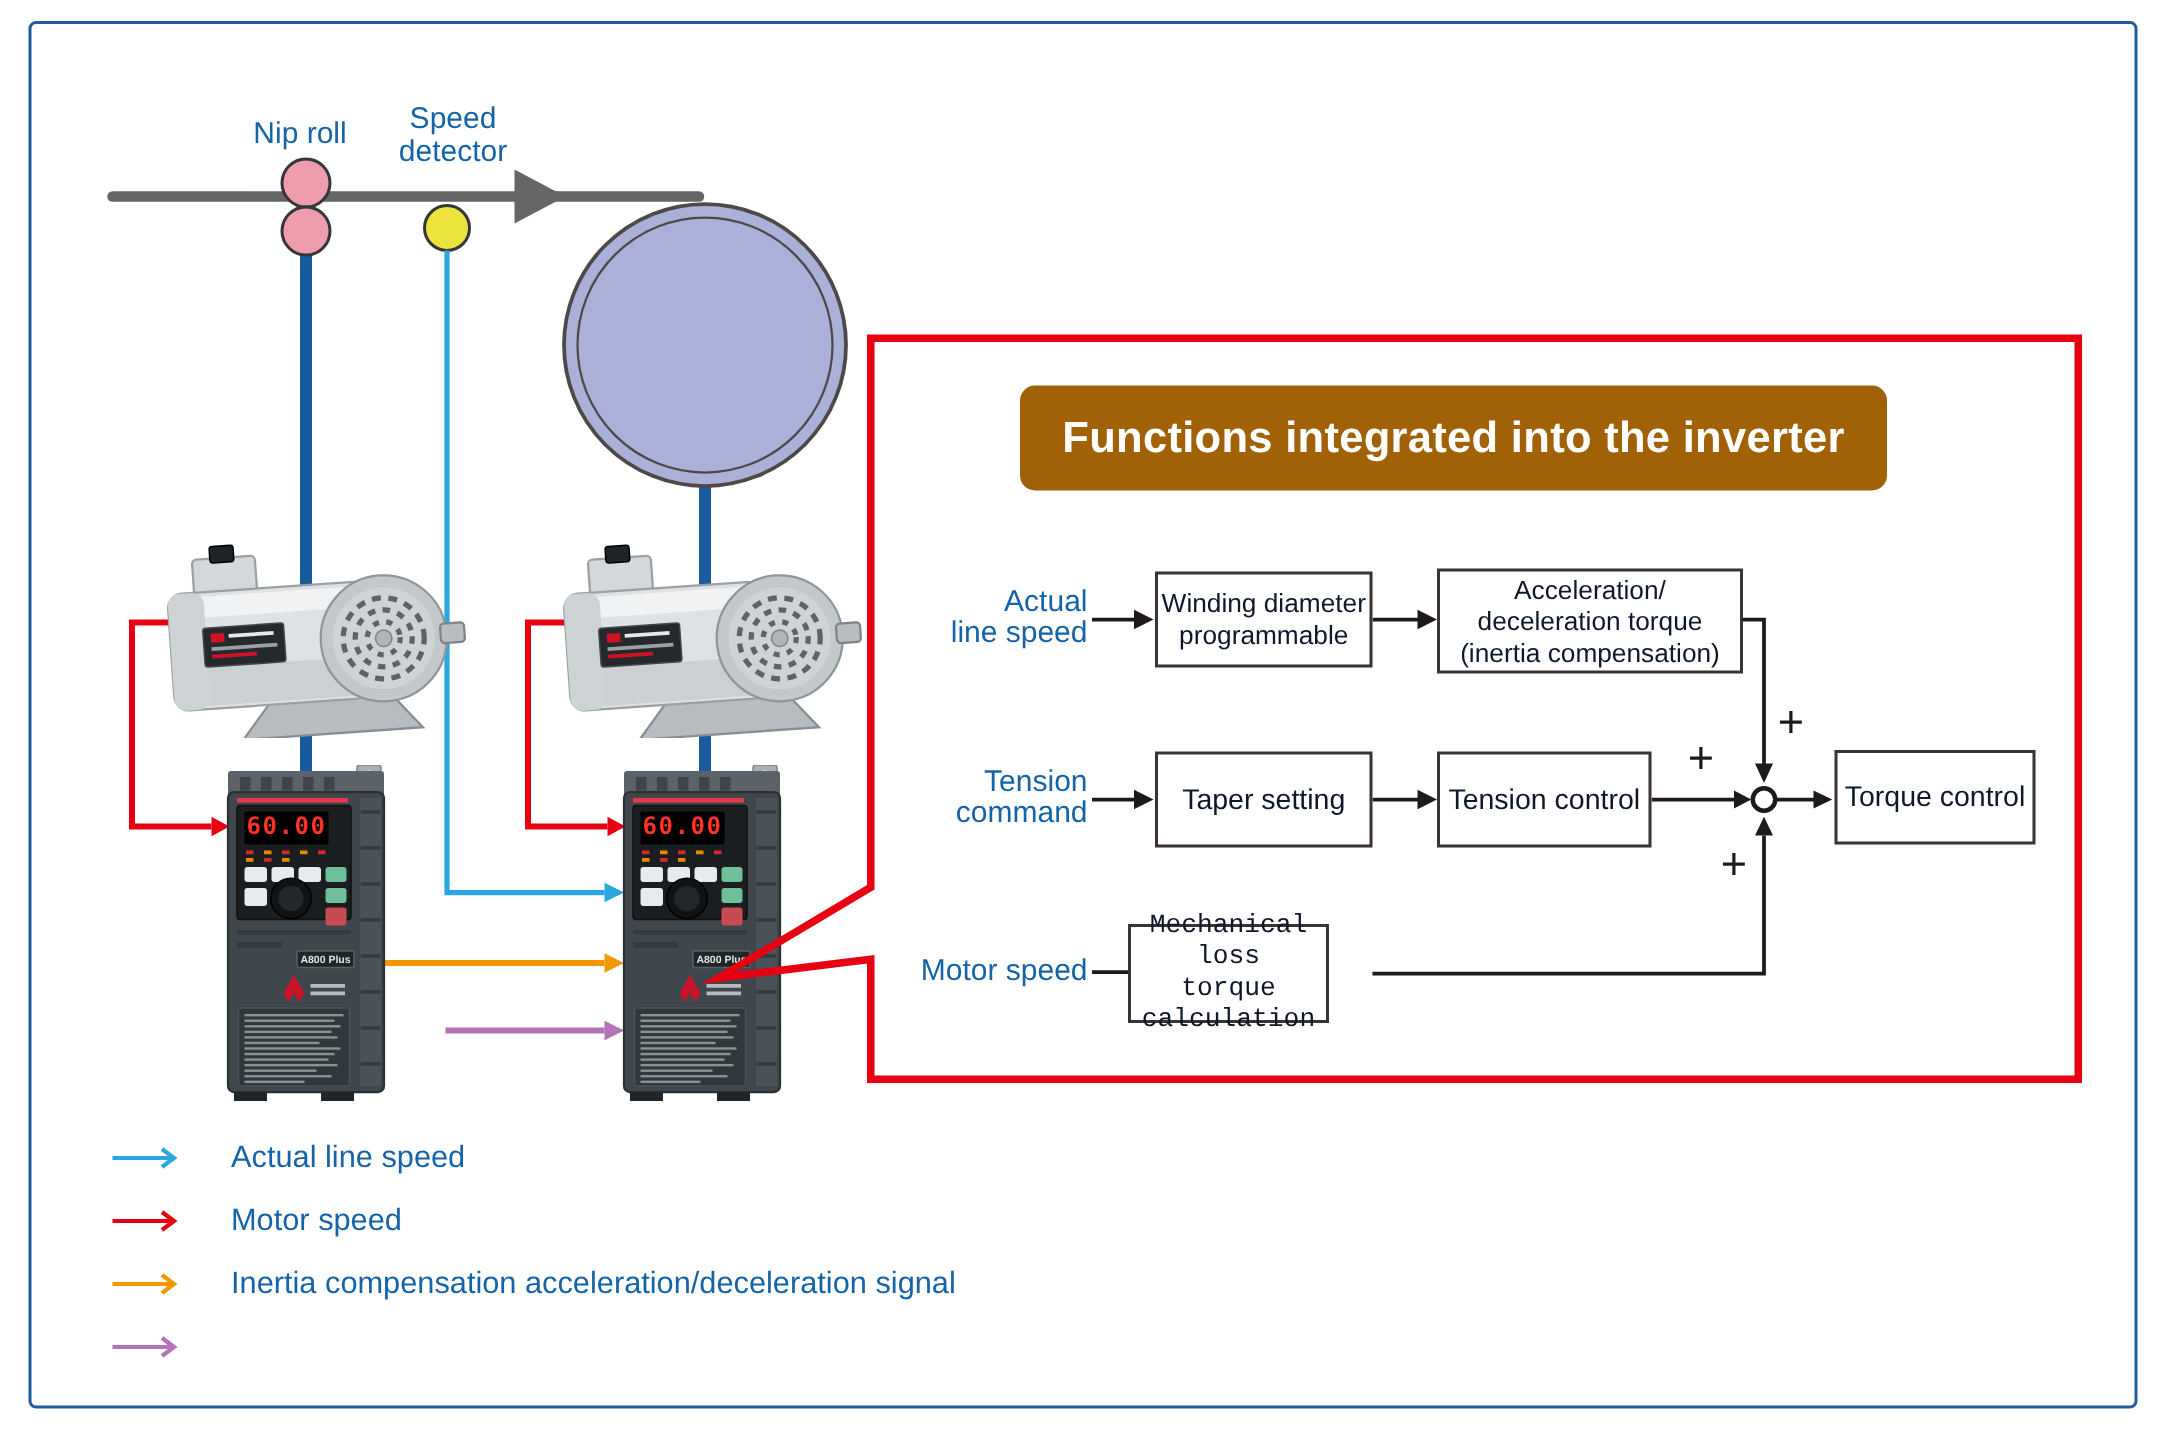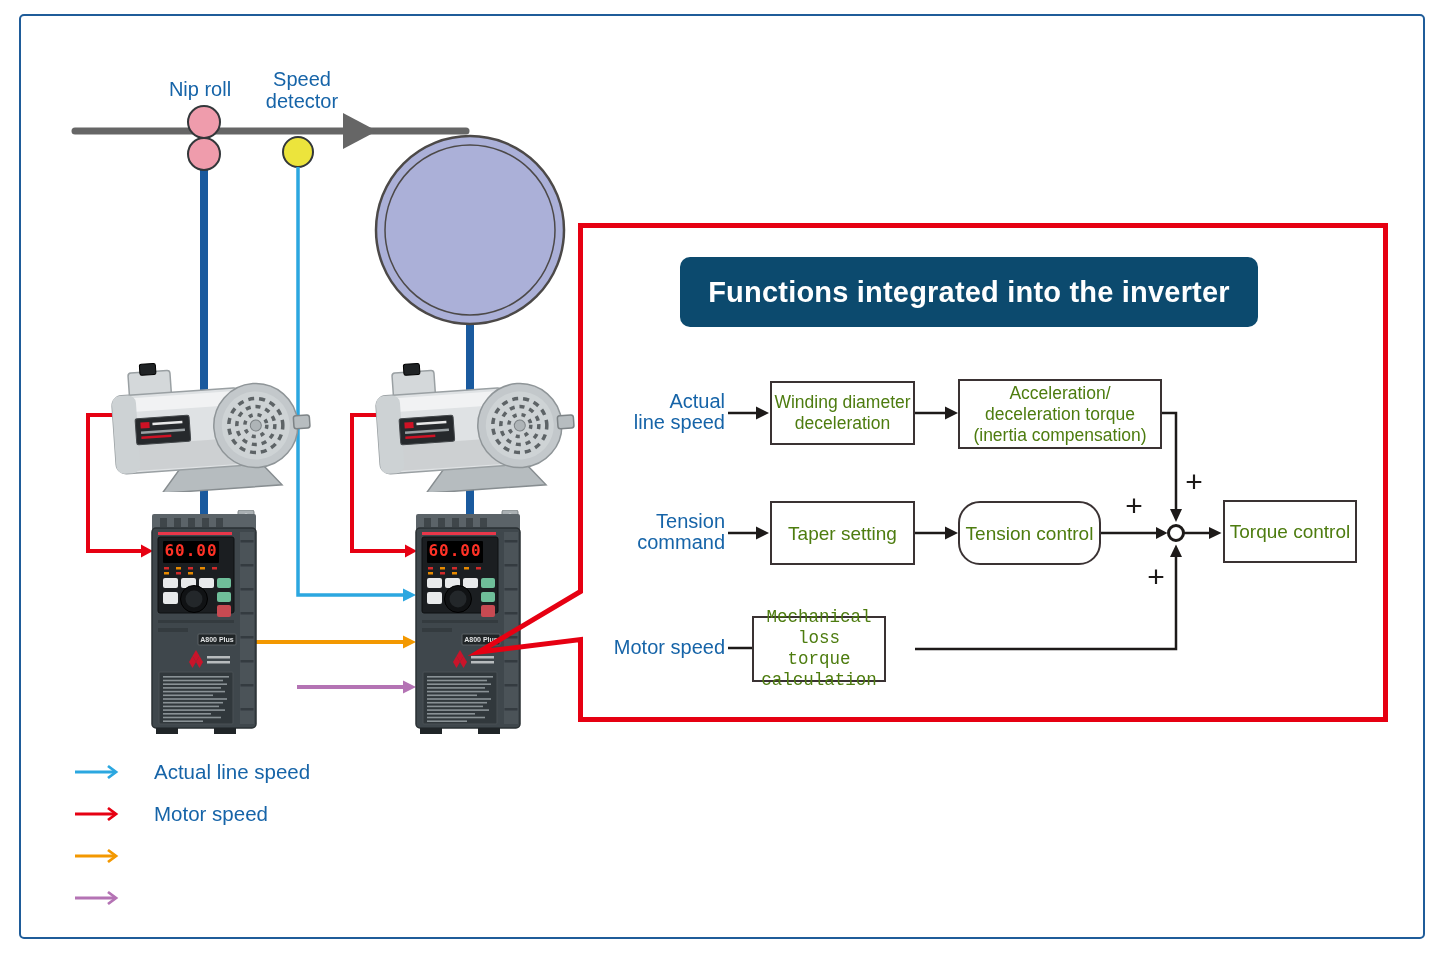--- a/index.html
+++ b/index.html
@@ -7,21 +7,21 @@
        font-family:"Liberation Sans","DejaVu Sans",sans-serif;}
   .abs{position:absolute;}
   .frame{left:19px;top:14px;width:1402px;height:921px;border:2px solid #1f5c99;border-radius:5px;}
   svg.layer{left:0;top:0;width:1440px;height:953px;}
   .blue-label{color:#1664a8;}
   .top-label{font-size:20px;line-height:22px;text-align:center;font-weight:400;}
   .banner{left:680px;top:257px;width:578px;height:70px;border-radius:10px;
           color:#fff;font-size:29px;font-weight:bold;text-align:center;line-height:70px;
           letter-spacing:.2px;}
   .dg-label{font-size:20px;line-height:21px;text-align:right;color:#1664a8;}
-  .dg-box{background:#fff;border:2px solid #3a3233;color:#4d7c0f;
+  .dg-box{background:#fff;border:2px solid #3a3233;color:#0f172a;
           display:flex;flex-direction:column;justify-content:center;align-items:center;
           text-align:center;font-size:17.5px;line-height:21px;box-sizing:border-box;}
   .plus{font-size:30px;color:#1d1a19;width:26px;text-align:center;font-weight:400;}
   .legend-row{display:flex;align-items:center;gap:29px;height:24px;}
   .legend-row .lab{font-size:20.5px;color:#1664a8;white-space:nowrap;}
 </style>
 </head>
 <body>
 
 <div class="abs frame"></div>
@@ -182,44 +182,44 @@
   </g>
   <circle cx="1176" cy="533" r="7.5" fill="#fff" stroke-width="3" stroke="#1d1a19"></circle>
 </svg>
 
 <div class="abs blue-label top-label" style="left:145px;top:78px;width:110px;">Nip roll</div>
 <div class="abs blue-label top-label" style="left:252px;top:68px;width:100px;">
   <span style="display:block">Speed</span>
   <span style="display:block">detector</span>
 </div>
 
-<div class="abs banner" style="background-color: #0c4a6e;">Functions integrated into the inverter</div>
+<div class="abs banner" style="background-color: #a16207;">Functions integrated into the inverter</div>
 
 <div class="abs dg-label" style="left:560px;top:391px;width:165px;">
   <span style="display:block">Actual</span>
   <span style="display:block">line speed</span>
 </div>
 <div class="abs dg-box" style="left:770px;top:381px;width:145px;height:64px;">
   <span>Winding diameter</span>
-  <span>deceleration</span>
+  <span>programmable</span>
 </div>
 <div class="abs dg-box" style="left:958px;top:379px;width:204px;height:70px;text-align:right;">
   <span>Acceleration/</span>
   <span>deceleration torque</span>
   <span>(inertia compensation)</span>
 </div>
 
 <div class="abs dg-label" style="left:560px;top:511px;width:165px;">
   <span style="display:block">Tension</span>
   <span style="display:block">command</span>
 </div>
 <div class="abs dg-box" style="left:770px;top:501px;width:145px;height:64px;font-size:19px;">
   <span>Taper setting</span>
 </div>
-<div class="abs dg-box" style="left:958px;top:501px;width:143px;height:64px;font-size:19px;border-radius:22px;">
+<div class="abs dg-box" style="left:958px;top:501px;width:143px;height:64px;font-size:19px;">
   <span>Tension control</span>
 </div>
 
 <div class="abs dg-label" style="left:540px;top:637px;width:185px;">
   <span style="display:block">Motor speed</span>
 </div>
 <div class="abs dg-box" style="left:752px;top:616px;width:134px;height:66px;font-family:Liberation Mono, monospace;">
   <span>Mechanical loss</span>
   <span>torque calculation</span>
 </div>
@@ -244,19 +244,20 @@
     <line x1="2" y1="8" x2="42" y2="8" stroke-width="2.8" stroke="#e60012"></line>
     <polyline points="35,2 43,8 35,14" fill="none" stroke-width="2.8" stroke="#e60012"></polyline>
   </svg>
   <span class="lab">Motor speed</span>
 </div>
 <div class="abs legend-row" style="left:73px;top:844px;">
   <svg width="52" height="16" viewBox="0 0 52 16">
     <line x1="2" y1="8" x2="42" y2="8" stroke-width="2.8" stroke="#f39800"></line>
     <polyline points="35,2 43,8 35,14" fill="none" stroke-width="2.8" stroke="#f39800"></polyline>
   </svg>
+  <span class="lab">Inertia compensation acceleration/deceleration signal</span>
 </div>
 <div class="abs legend-row" style="left:73px;top:886px;">
   <svg width="52" height="16" viewBox="0 0 52 16">
     <line x1="2" y1="8" x2="42" y2="8" stroke-width="2.8" stroke="#b473b4"></line>
     <polyline points="35,2 43,8 35,14" fill="none" stroke-width="2.8" stroke="#b473b4"></polyline>
   </svg>
 </div>
 
 </body></html>

